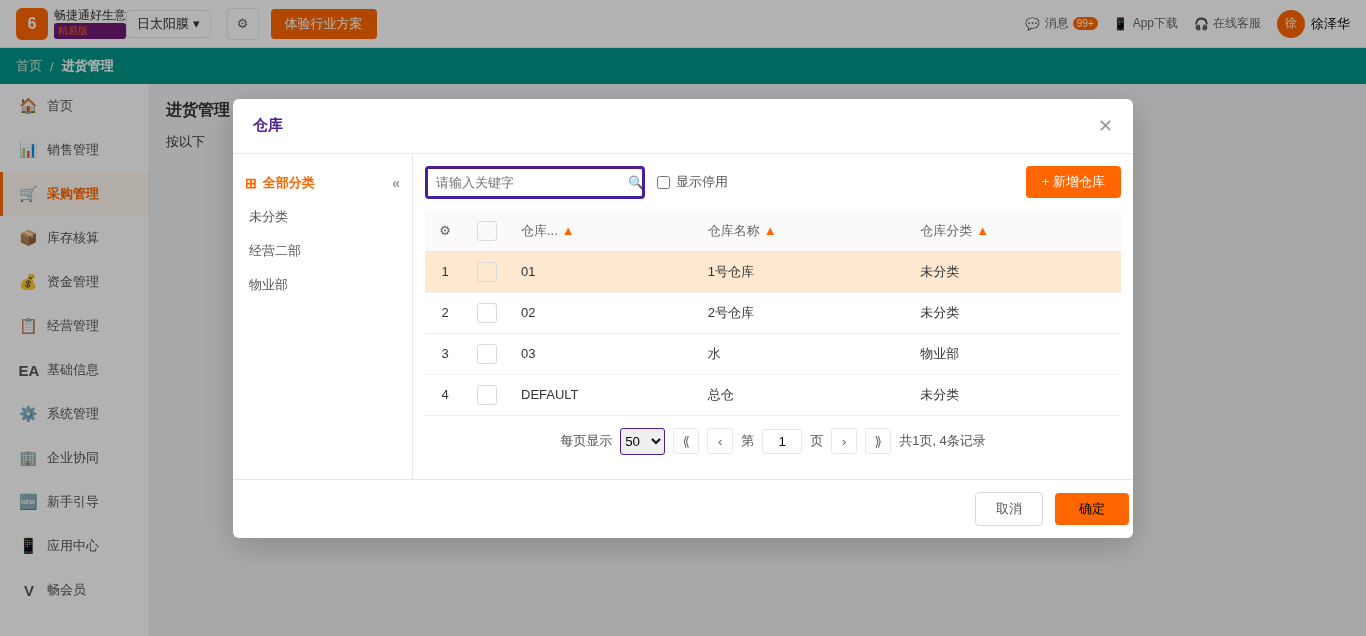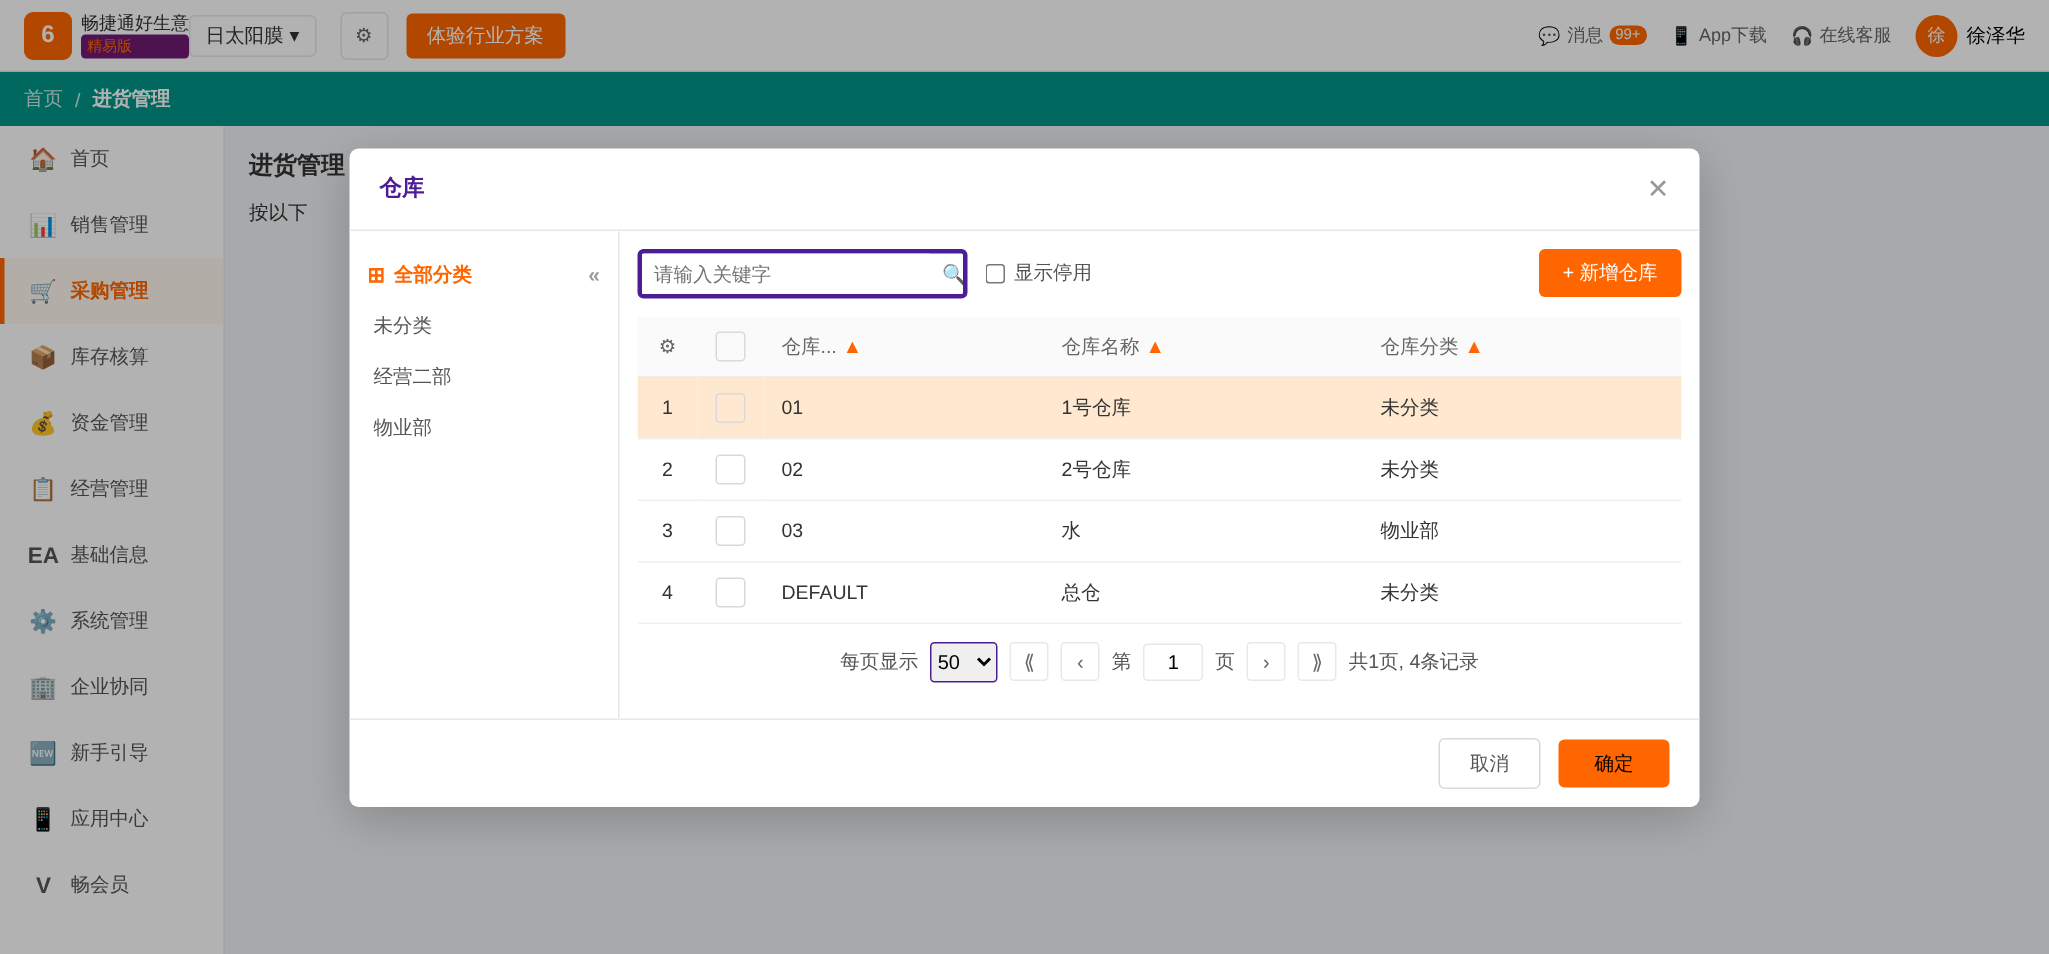--- a/index.html
+++ b/index.html
@@ -151,21 +151,21 @@
     .sort-icon { color: #f60; margin-left: 4px; }
 
     
     .pagination { display: flex; align-items: center; justify-content: center; gap: 8px; padding: 12px 0; font-size: 13px; color: #555; margin-top: auto; }
     .page-select { border: 1px solid #4c1d95; border-radius: 3px; padding: 4px 0; }
     .page-btn { width: 26px; height: 26px; border: 1px solid #e8e8e8; border-radius: 3px; background: #fff; cursor: pointer; display: flex; align-items: center; justify-content: center; color: #666; }
     .page-btn:disabled { color: #ccc; cursor: default; }
     .page-input { width: 40px; border: 1px solid #e8e8e8; border-radius: 3px; padding: 4px 6px; text-align: center; }
 
     
-    .dialog-footer { display: flex; align-items: center; justify-content: flex-end; gap: 12px; padding: 12px 20px; border-top: 1px solid #e8e8e8; }
+    .dialog-footer { display: flex; align-items: center; justify-content: flex-end; gap: 12px; padding: 12px 4px; border-top: 1px solid #e8e8e8; }
     .cancel-btn { background: #fff; color: #555; border: 1px solid #d9d9d9; border-radius: 4px; padding: 7px 20px; cursor: pointer; font-size: 13px; }
     .confirm-btn { background: #f60; color: #000000; border: none; border-radius: 4px; padding: 7px 24px; cursor: pointer; font-size: 13px; }
 
     .checkbox-cell { width: 20px; height: 20px; border: 1px solid #d9d9d9; border-radius: 3px; display: inline-block; vertical-align: middle; }
   </style>
 </head>
 <body>
 
 <div class="top-header">
   <div class="brand-logo">

